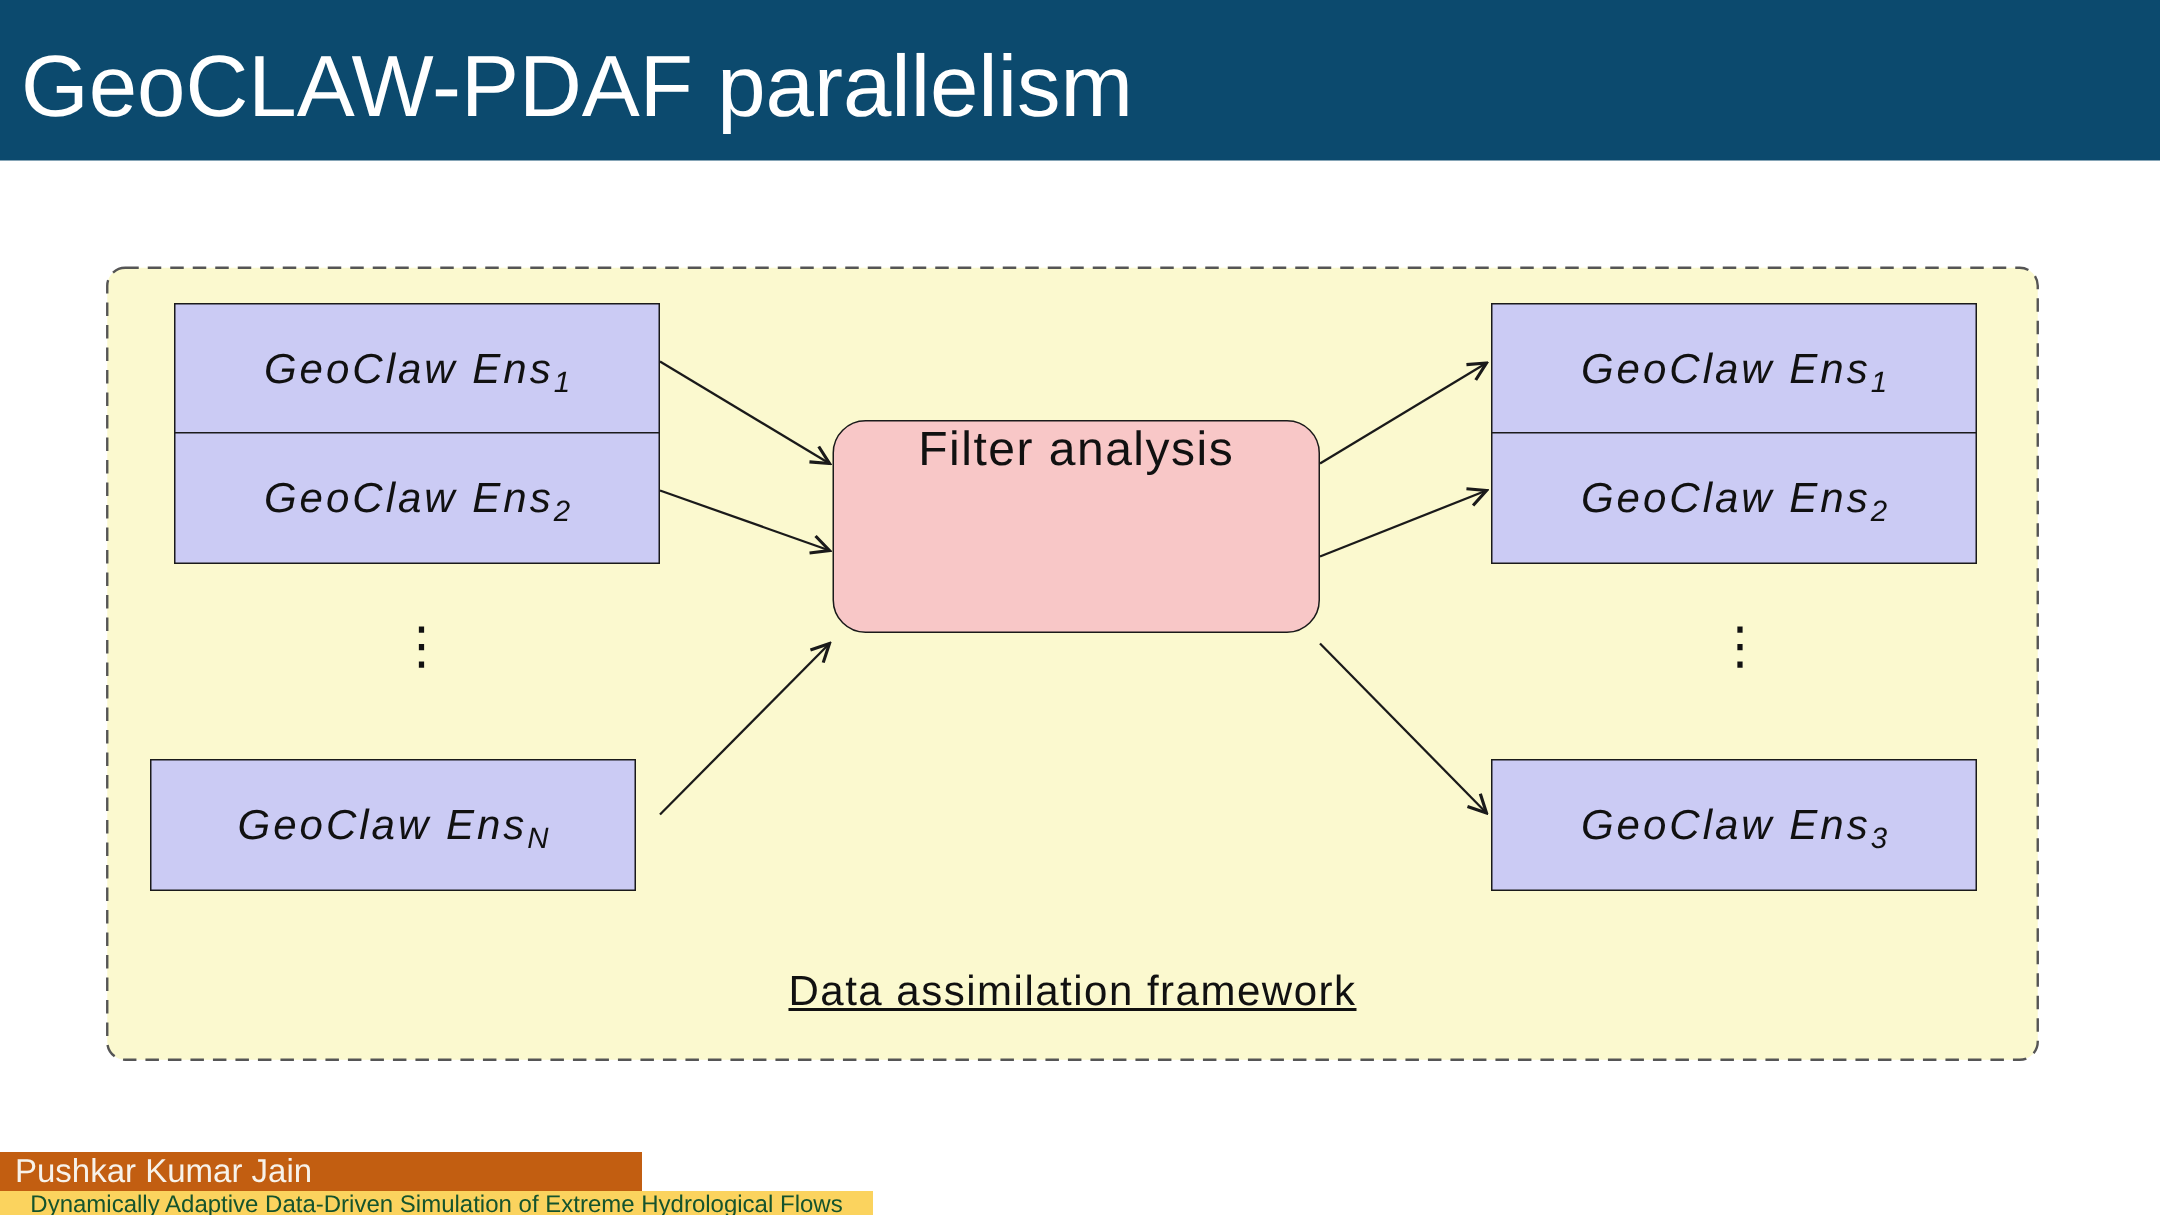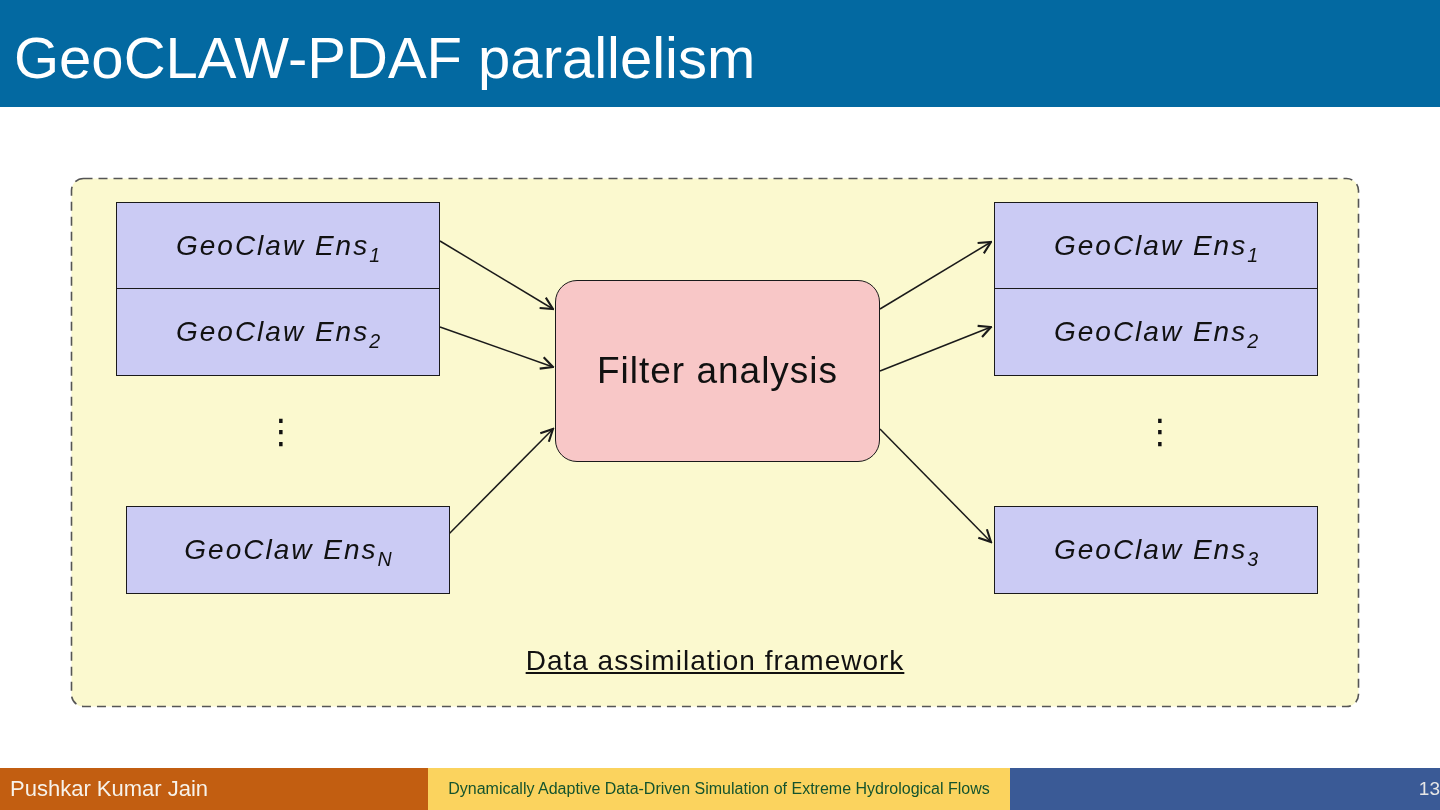--- a/index.html
+++ b/index.html
@@ -8,21 +8,21 @@
     position: relative;
     overflow: hidden;
     background: #ffffff;
     font-family: "Liberation Sans", sans-serif;
   }
 
   
   .slide-header {
     position: absolute; left: 0; top: 0;
     width: 1440px; height: 107px;
-    background: #0369a1;
+    background: #0c4a6e;
     display: flex; align-items: center;
   }
   .slide-title {
     color: #ffffff;
     font-size: 58px;
     padding-left: 14px;
     padding-top: 8px;
     white-space: nowrap;
   }
 
@@ -41,34 +41,34 @@
     background: #CBCBF4;
     border: 1.4px solid #1a1a1a;
     box-sizing: border-box;
     display: flex; align-items: center; justify-content: center;
     font-size: 28px; color: #111;
   }
   .ens-box .lbl { font-style: italic; letter-spacing: 2px; }
   .ens-box sub { font-size: 70%; font-style: italic; line-height: 0; letter-spacing: 0; }
   .pos-l1 { left: 46px;  top: 25px;  }
   .pos-l2 { left: 46px;  top: 111px; }
-  .pos-l3 { left: 56px;  top: 329px; }
+  .pos-l3 { left: 30px;  top: 329px; }
   .pos-r1 { left: 924px; top: 25px;  }
   .pos-r2 { left: 924px; top: 111px; }
   .pos-r3 { left: 924px; top: 329px; align-items: center; }
 
   .filter-box {
     position: absolute; left: 485px; top: 103px;
-    width: 325px; height: 182px;
+    width: 325px; height: 142px;
     background: #F8C7C7;
     border: 1.6px solid #1a1a1a;
     border-radius: 22px;
     box-sizing: border-box;
-    display: flex; align-items: center; justify-content: center;
-    font-size: 37px; color: #111;
+    display: flex; align-items: flex-start; justify-content: center;
+    font-size: 32px; color: #111;
     letter-spacing: 1px;
   }
 
   .vdots {
     position: absolute;
     width: 28px; text-align: center;
     font-size: 34px; line-height: 40px;
     color: #111;
     font-family: "DejaVu Sans", sans-serif;
   }
@@ -81,20 +81,21 @@
     font-size: 28px; color: #111;
     letter-spacing: 1px;
     text-decoration: underline;
   }
 
   
   .slide-footer {
     position: absolute; left: 0; bottom: 0;
     width: 1440px; height: 42px;
     display: flex;
+    flex-direction: column;
   }
   .footer-author {
     width: 428px; height: 42px;
     background: #C25E11;
     color: #F7F2EA;
     display: flex; align-items: center;
     padding-left: 10px; box-sizing: border-box;
     font-size: 22px;
   }
   .footer-title {

